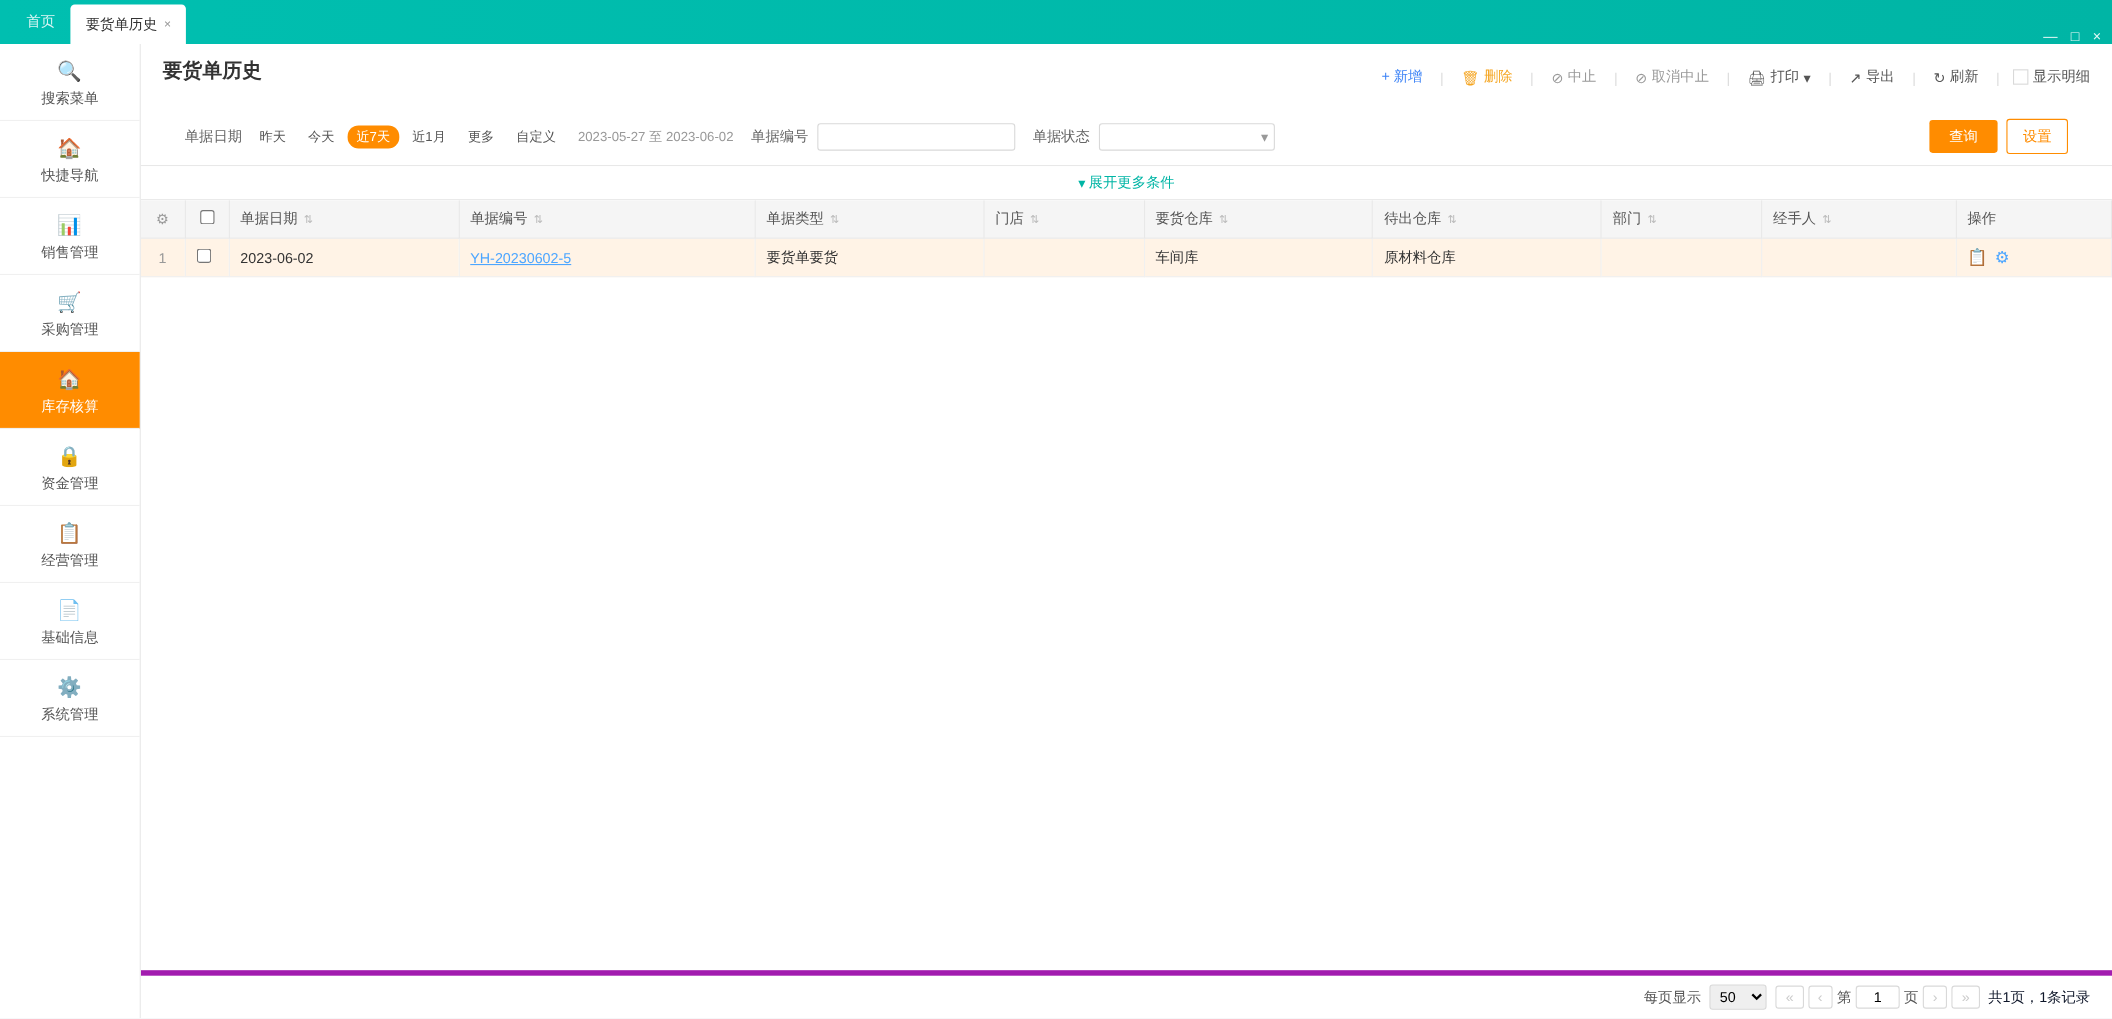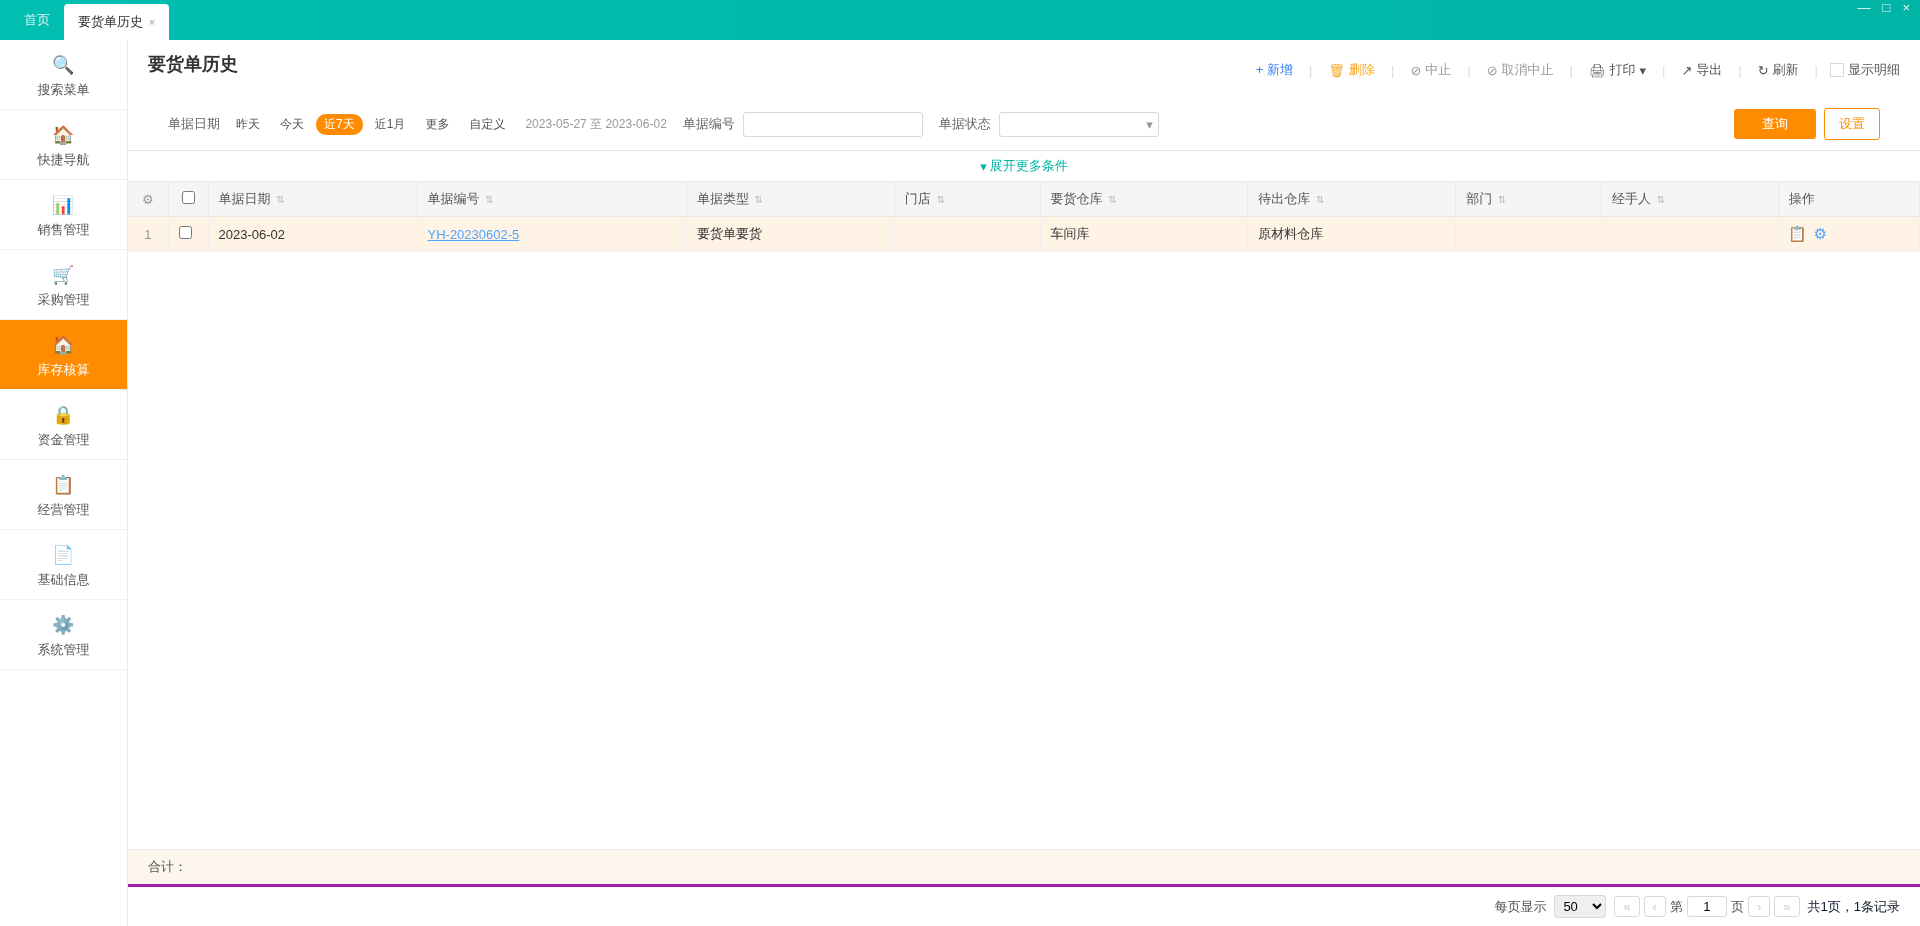--- a/index.html
+++ b/index.html
@@ -3,21 +3,21 @@
   <meta charset="utf-8">
   <style>
     * { box-sizing: border-box; margin: 0; padding: 0; font-family: "Microsoft YaHei", "PingFang SC", sans-serif; font-size: 13px; }
     body { display: flex; flex-direction: column; height: 926px; overflow: hidden; background: #f0f2f5; }
 
     
     .top-bar {
       height: 40px;
       background: linear-gradient(90deg, #00bfb0 0%, #00b5a5 100%);
       display: flex;
-      align-items: flex-start;
+      align-items: flex-end;
       padding: 0 10px;
       color: white;
       flex-shrink: 0;
     }
     .top-bar .tab {
       display: flex; align-items: center; padding: 0 14px; height: 40px; cursor: pointer; font-size: 13px; color: rgba(255,255,255,0.85);
     }
     .top-bar .tab.home { background: transparent; }
     .top-bar .tab.active { background: white; color: #333; border-radius: 4px 4px 0 0; height: 36px; margin-top: 4px; }
     .top-bar .tab.active .tab-close { margin-left: 6px; font-size: 11px; color: #999; cursor: pointer; }
@@ -54,21 +54,21 @@
     }
     .page-title { font-size: 18px; font-weight: bold; color: #333; margin-bottom: 12px; }
     .toolbar { display: flex; align-items: center; gap: 12px; margin-bottom: 12px; flex-wrap: wrap; }
     .toolbar-btn {
       display: flex; align-items: center; gap: 4px; cursor: pointer; color: #555; font-size: 13px; padding: 0 4px;
     }
     .toolbar-btn.new-btn { color: #3b82f6; }
     .toolbar-btn.del-btn { color: #f5a623; }
     .toolbar-btn.stop-btn { color: #999; }
     .toolbar-btn.query-btn {
-      background: #ff8c00; color: white; padding: 6px 28px; border-radius: 3px; font-size: 13px; border: none; cursor: pointer;
+      background: #ff8c00; color: white; padding: 6px 18px; border-radius: 3px; font-size: 13px; border: none; cursor: pointer;
     }
     .toolbar-btn.settings-btn {
       background: white; color: #ff8c00; padding: 6px 14px; border-radius: 3px; border: 1px solid #ff8c00; cursor: pointer;
     }
     .toolbar-separator { color: #ddd; }
 
     
     .filter-row { display: flex; align-items: center; gap: 16px; padding: 10px 20px; background: white; flex-wrap: wrap; }
     .filter-group { display: flex; align-items: center; gap: 8px; }
     .filter-label { color: #666; white-space: nowrap; }
@@ -108,21 +108,21 @@
     .th-check { width: 40px; text-align: center; }
     .settings-icon-cell { text-align: center; color: #999; cursor: pointer; }
 
     
     .table-footer {
       background: #fdf6ec; border-top: 1px solid #e8e8e8; padding: 8px 20px; color: #555; font-size: 13px; flex-shrink: 0;
     }
 
     
     .pagination {
-      background: white; border-top: 3px solid #a21caf; padding: 8px 20px;
+      background: white; border-top: 5px solid #a21caf; padding: 8px 20px;
       display: flex; align-items: center; justify-content: flex-end; gap: 8px; font-size: 13px; color: #555; flex-shrink: 0;
     }
     .page-size-label { color: #555; }
     .page-size-select { border: 1px solid #d9d9d9; border-radius: 3px; padding: 2px 4px; font-size: 13px; }
     .page-nav { display: flex; align-items: center; gap: 4px; }
     .page-nav button {
       border: 1px solid #d9d9d9; background: white; padding: 2px 8px; border-radius: 3px; cursor: pointer; color: #555; font-size: 13px;
     }
     .page-nav button:disabled { color: #ccc; cursor: not-allowed; }
     .page-input { border: 1px solid #d9d9d9; border-radius: 3px; padding: 2px 4px; width: 40px; text-align: center; font-size: 13px; }
@@ -345,23 +345,20 @@
       <div class="action-icons">
         <span class="action-icon">📋</span>
         <span class="action-icon">⚙</span>
       </div>
     </td>
   </tr>
           </tbody>
       </table>
     </div>
 
-    <div class="table-footer">
-      <span>合计：</span>
-    </div>
 
     <div class="pagination">
       <span class="page-size-label">每页显示</span>
       <select class="page-size-select">
         <option value="10">10</option>
         <option value="20">20</option>
         <option value="50" selected="">50</option>
         <option value="100">100</option>
       </select>
       <div class="page-nav">

